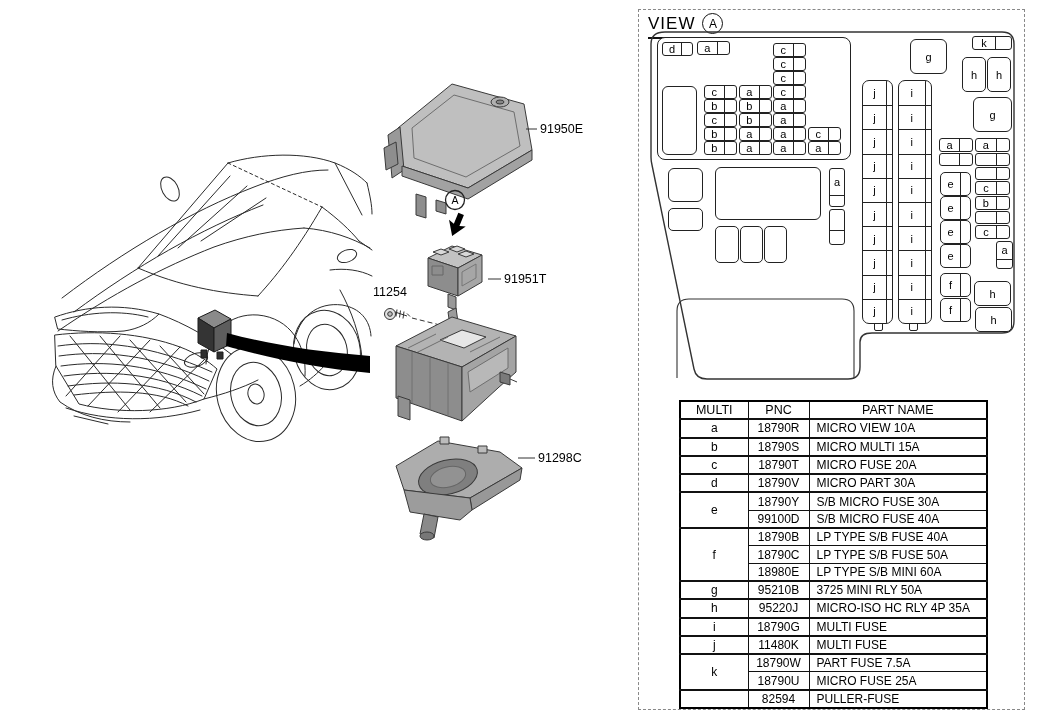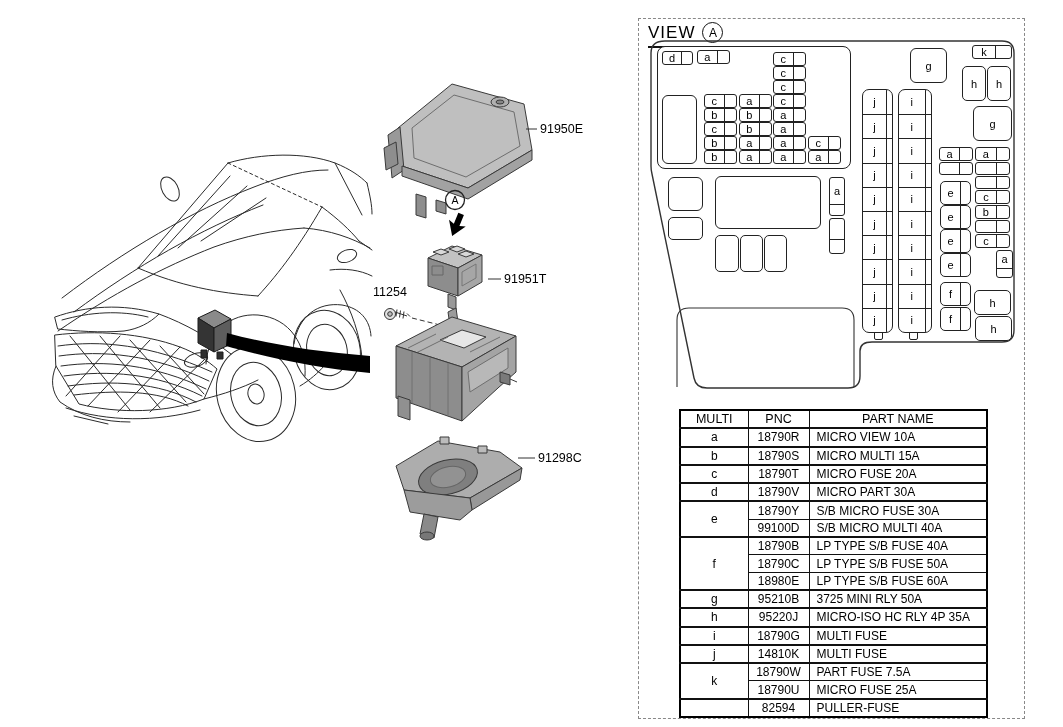--- a/index.html
+++ b/index.html
@@ -6,21 +6,21 @@
   body{width:1063px;height:727px;position:relative;overflow:hidden;
        font-family:"Liberation Sans",sans-serif;color:#000;}
   .stage{position:absolute;inset:0;}
 
   
   .art{position:absolute;left:0;top:0;}
   .plbl{font:12.5px "Liberation Sans",sans-serif;fill:#000;}
 
   
   .view-panel{position:absolute;left:638px;top:9px;width:385px;height:699px;
-              border:1px dashed #888;background:#fff;margin-top:9px;}
+              border:1px dashed #888;background:#fff;}
   .view-title{position:absolute;left:9px;top:3px;display:flex;align-items:center;gap:7px;
               padding:0 2px 3px 0;border-bottom:2px solid #111;}
   .view-title .vtxt{font-size:17px;letter-spacing:1px;}
   .marker-circle{display:inline-flex;width:19px;height:19px;border:1.4px solid #111;
                  border-radius:50%;align-items:center;justify-content:center;
                  font-size:12px;line-height:1;}
 
   
   .fusebox{position:absolute;left:11px;top:20px;width:369px;height:355px;}
   .fb-outline{position:absolute;left:0;top:0;}
@@ -517,53 +517,53 @@
             <td>18790V</td>
             <td class="pname">MICRO PART 30A</td>
           </tr>
           <tr class="gstart">
             <td rowspan="2">e</td>
             <td>18790Y</td>
             <td class="pname">S/B MICRO FUSE 30A</td>
           </tr>
           <tr class="cont">
             <td>99100D</td>
-            <td class="pname">S/B MICRO MULTI 40A</td>
+            <td class="pname">S/B MICRO FUSE 40A</td>
           </tr>
           <tr class="gstart">
             <td rowspan="3">f</td>
             <td>18790B</td>
             <td class="pname">LP  TYPE S/B FUSE 40A</td>
           </tr>
           <tr class="cont">
             <td>18790C</td>
             <td class="pname">LP  TYPE S/B FUSE 50A</td>
           </tr>
           <tr class="cont">
             <td>18980E</td>
-            <td class="pname">LP  TYPE S/B FUSE 60A</td>
+            <td class="pname">LP  TYPE S/B MINI 60A</td>
           </tr>
           <tr class="gstart">
             <td rowspan="1">g</td>
             <td>95210B</td>
             <td class="pname">3725 MINI RLY 50A</td>
           </tr>
           <tr class="gstart">
             <td rowspan="1">h</td>
             <td>95220J</td>
             <td class="pname">MICRO-ISO HC RLY 4P 35A</td>
           </tr>
           <tr class="gstart">
             <td rowspan="1">i</td>
             <td>18790G</td>
             <td class="pname">MULTI FUSE</td>
           </tr>
           <tr class="gstart">
             <td rowspan="1">j</td>
-            <td>14810K</td>
+            <td>11480K</td>
             <td class="pname">MULTI FUSE</td>
           </tr>
           <tr class="gstart">
             <td rowspan="2">k</td>
             <td>18790W</td>
             <td class="pname">PART FUSE 7.5A</td>
           </tr>
           <tr class="cont">
             <td>18790U</td>
             <td class="pname">MICRO FUSE 25A</td>

